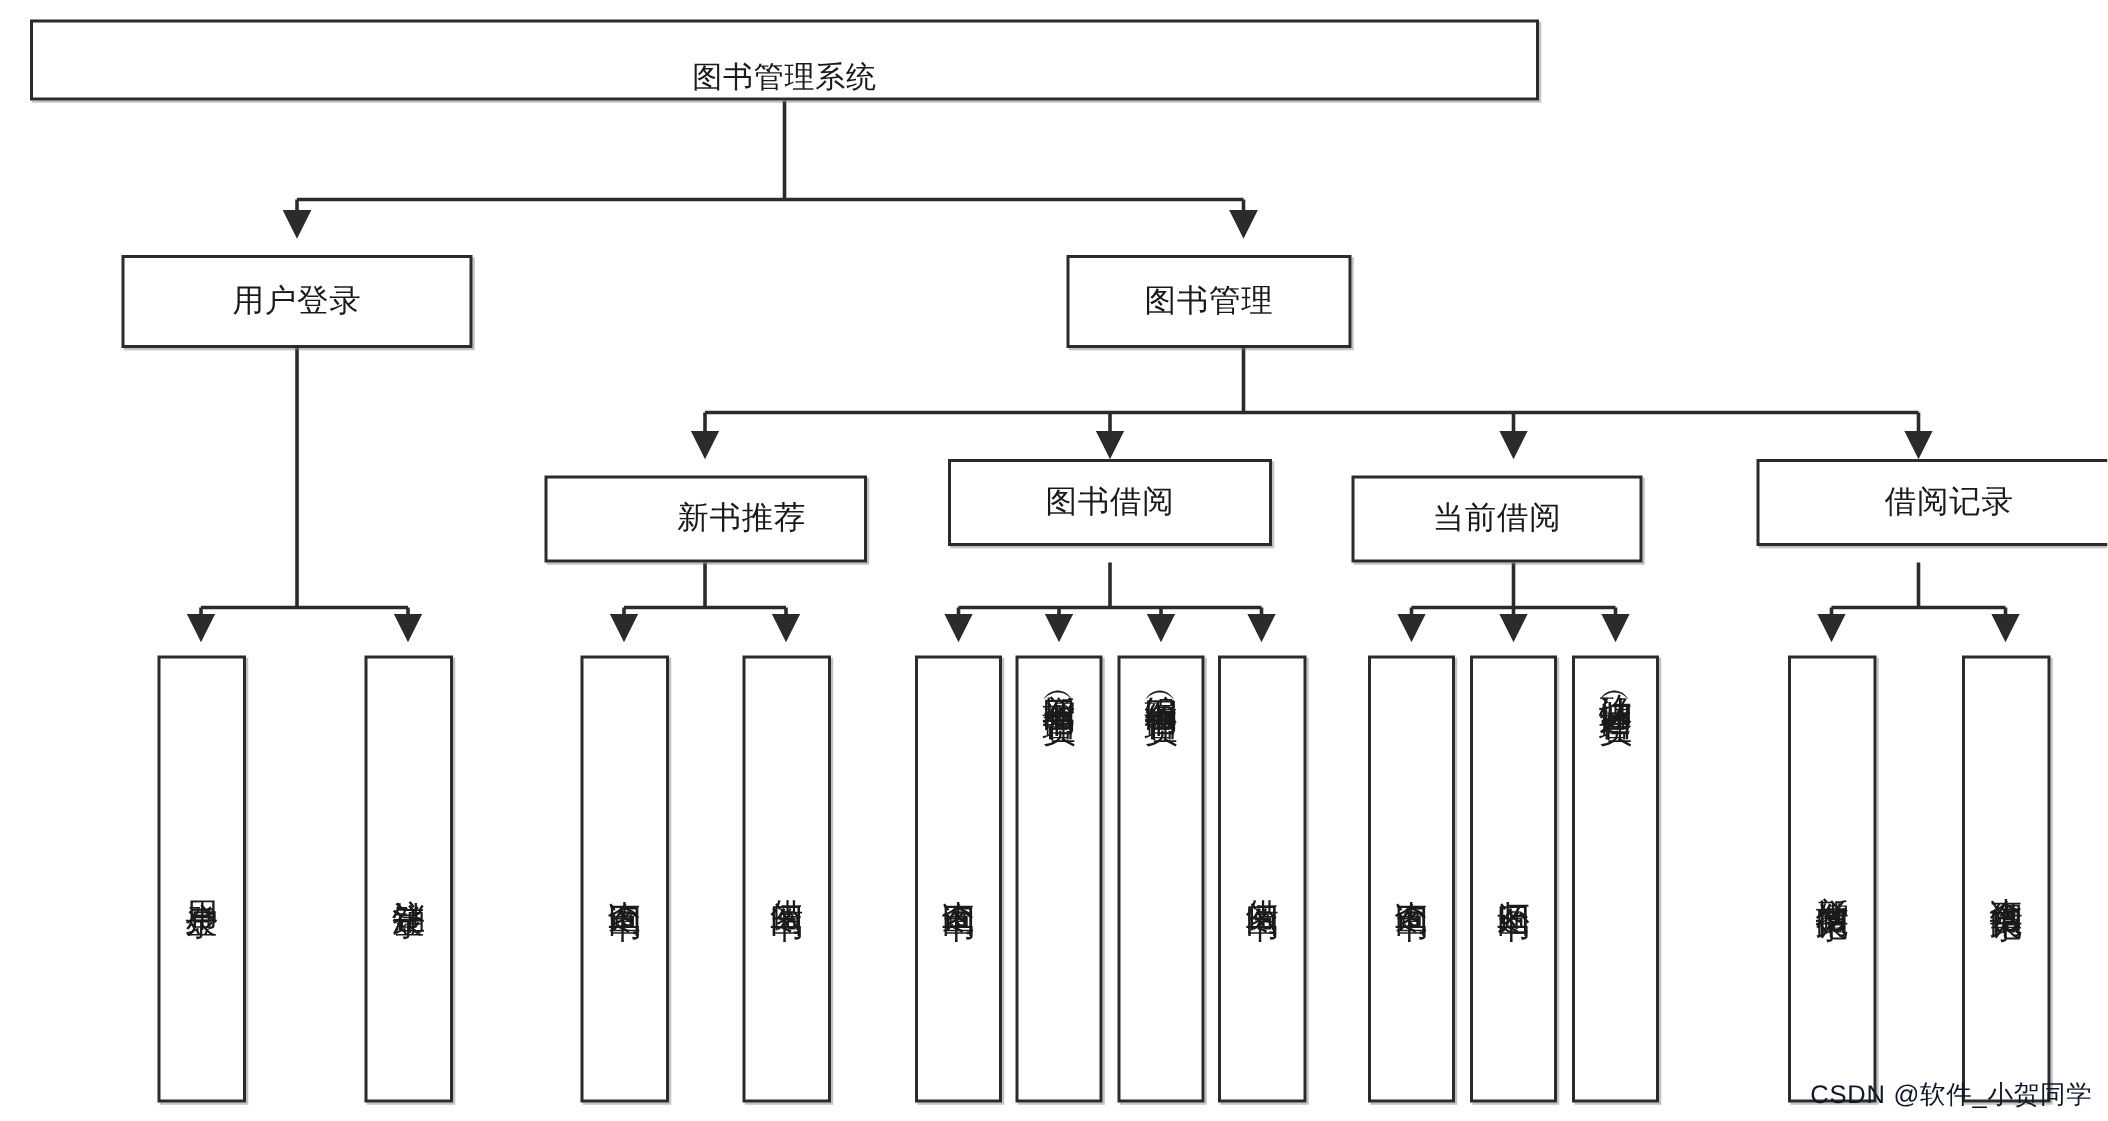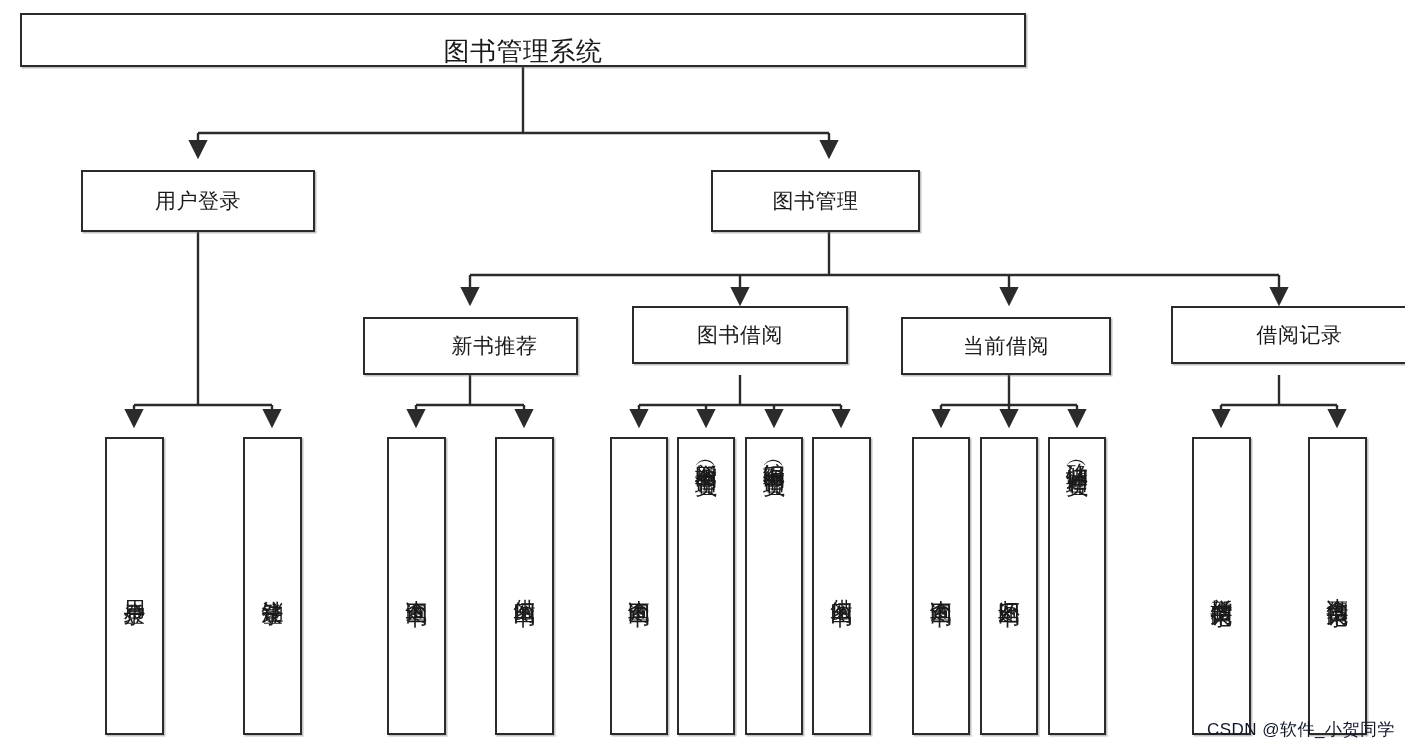--- a/index.html
+++ b/index.html
@@ -40,21 +40,21 @@
     text-align: center;
     letter-spacing: 0.5px;
   }
   
   .node.h .node-label {
     writing-mode: horizontal-tb;
     font-size: 21px;
     line-height: 1.2;
   }
   .node.h.root .node-label {
-    font-size: 26px;
+    font-size: 20px;
     margin-top: 24px;
   }
   
   .node.v {
     align-items: flex-start;
     justify-content: center;
     padding-top: 6px;
   }
   .node.v .node-label {
     writing-mode: vertical-rl;
@@ -135,31 +135,31 @@
     </g>
   </svg>
 
   <div class="node h root" style="left:20px; top:13px; width:1006px; height:54px;">
     <span class="node-label">图书管理系统</span>
   </div>
 
   <div class="node h" style="left:81px; top:170px; width:234px; height:62px;">
     <span class="node-label">用户登录</span>
   </div>
-  <div class="node h" style="left:711px; top:170px; width:209px; height:62px;">
+  <div class="node h" style="left:711px; top:170px; width:190px; height:62px;">
     <span class="node-label">图书管理</span>
   </div>
 
   <div class="node h" style="left:363px; top:317px; width:215px; height:58px;padding-left:48px;">
     <span class="node-label">新书推荐</span>
   </div>
   <div class="node h" style="left:632px; top:306px; width:216px; height:58px;">
     <span class="node-label">图书借阅</span>
   </div>
-  <div class="node h" style="left:901px; top:317px; width:210px; height:58px;">
+  <div class="node h" style="left:901px; top:317px; width:194px; height:58px;">
     <span class="node-label">当前借阅</span>
   </div>
   <div class="node h" style="left:1171px; top:306px; width:257px; height:58px;">
     <span class="node-label">借阅记录</span>
   </div>
 
   <div class="node v center" style="left:105px; top:437px; width:59px; height:298px;">
     <span class="node-label">用户登录</span>
   </div>
   <div class="node v center" style="left:243px; top:437px; width:59px; height:298px;">

